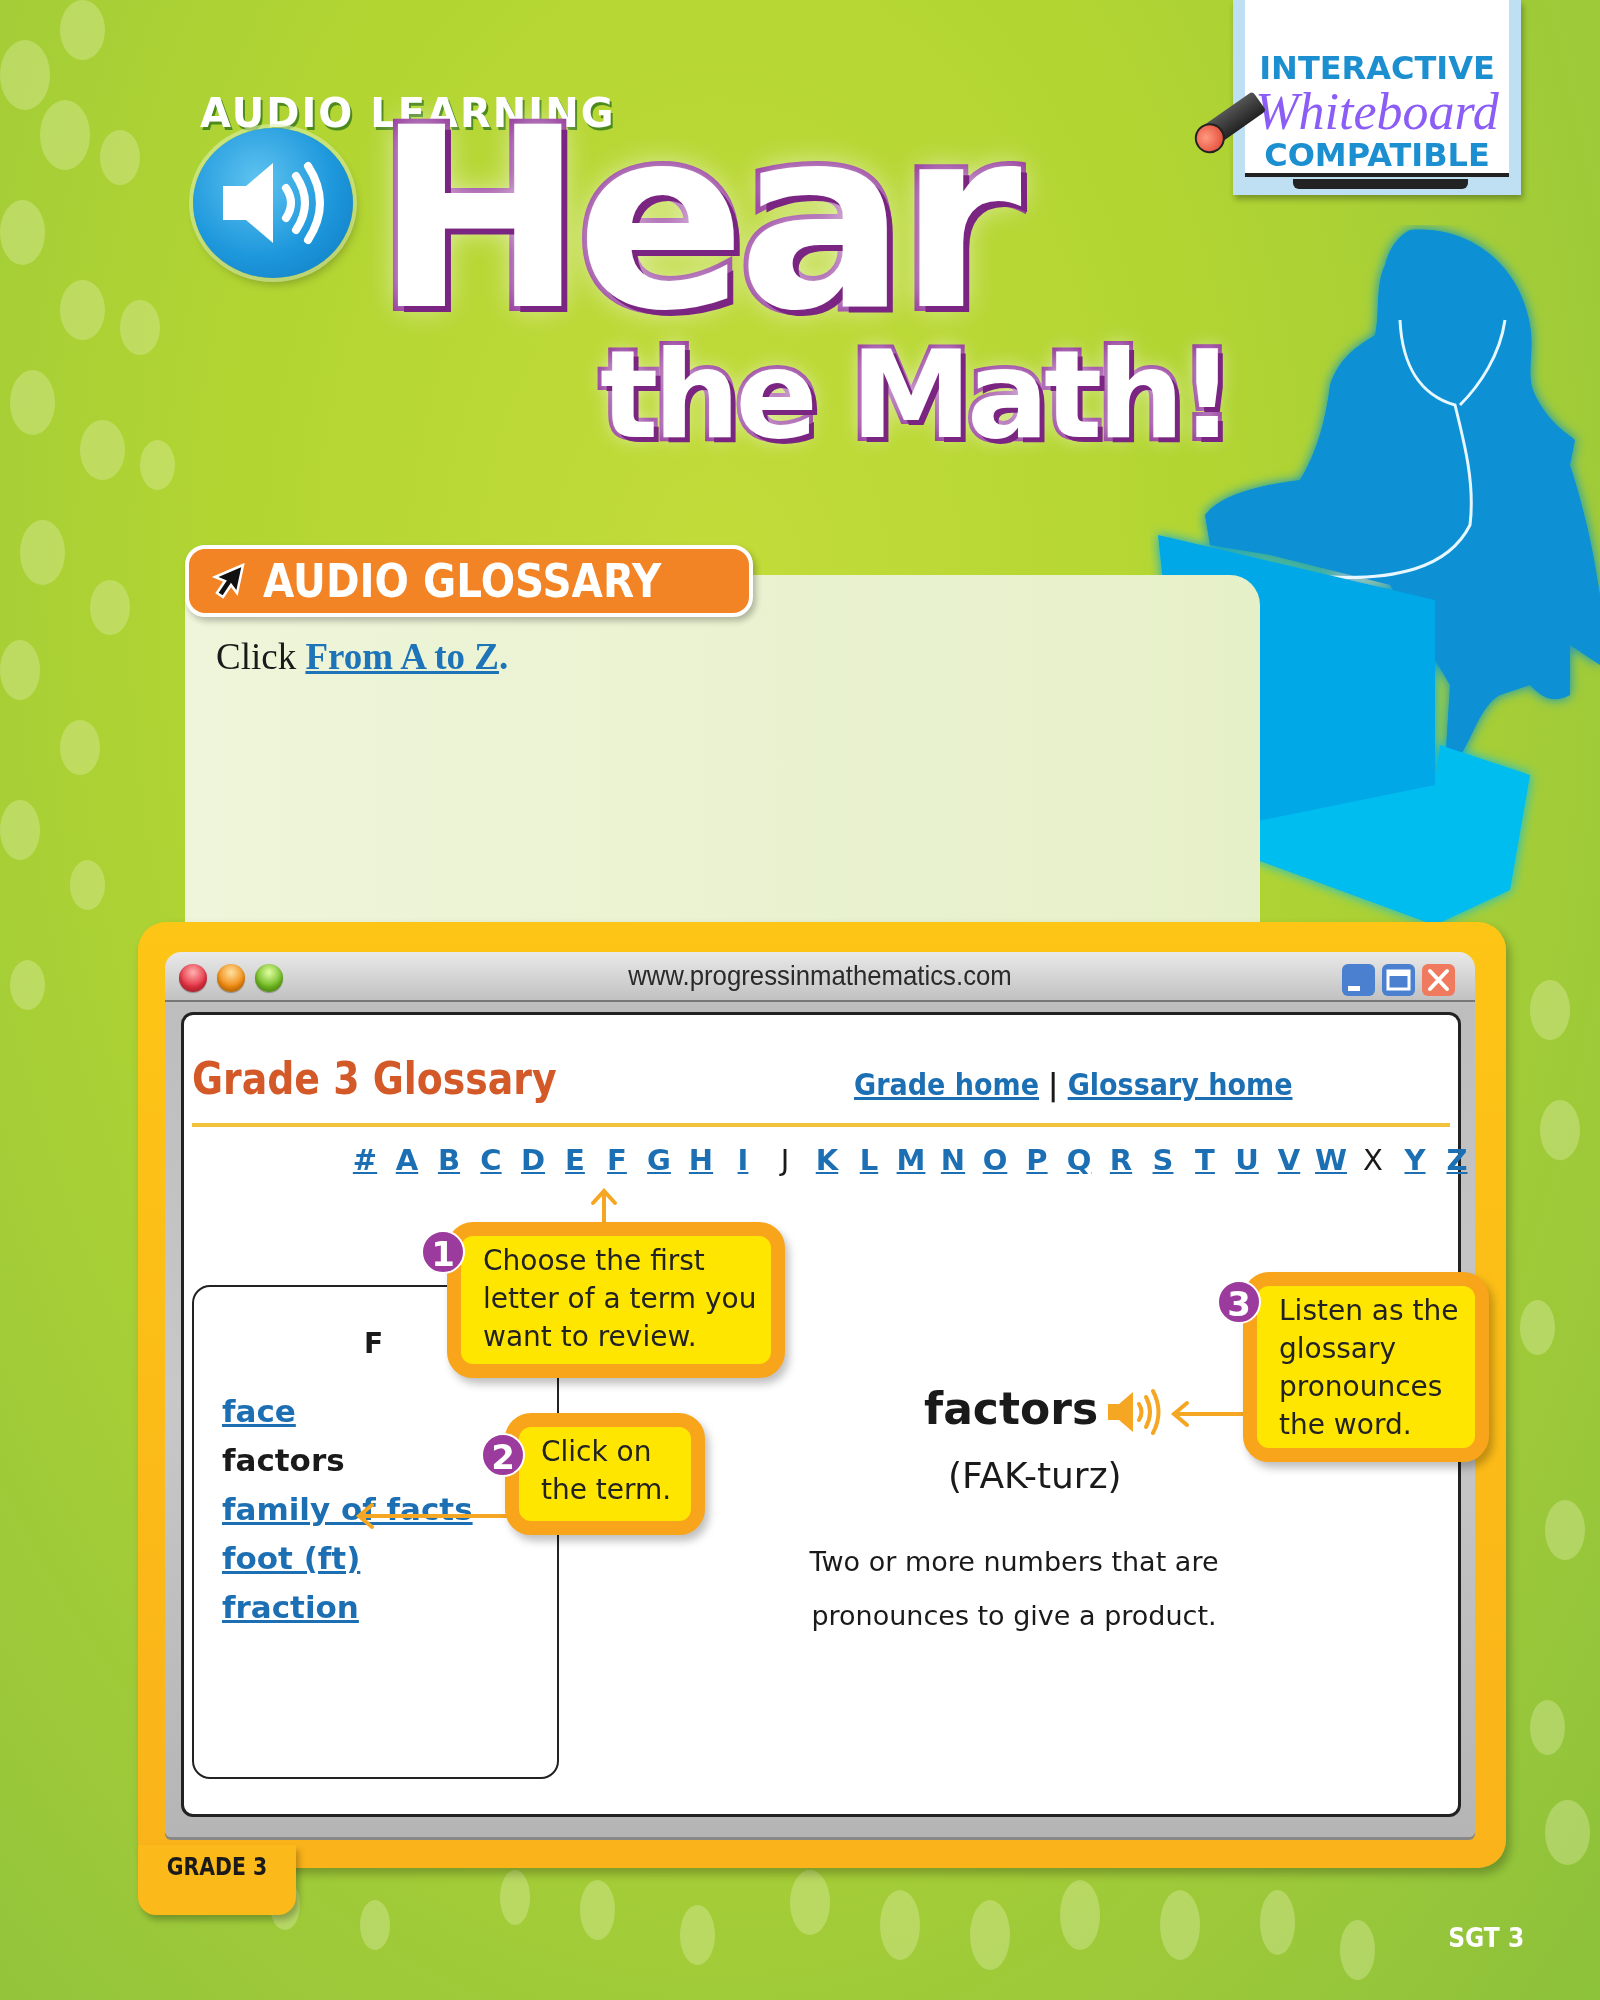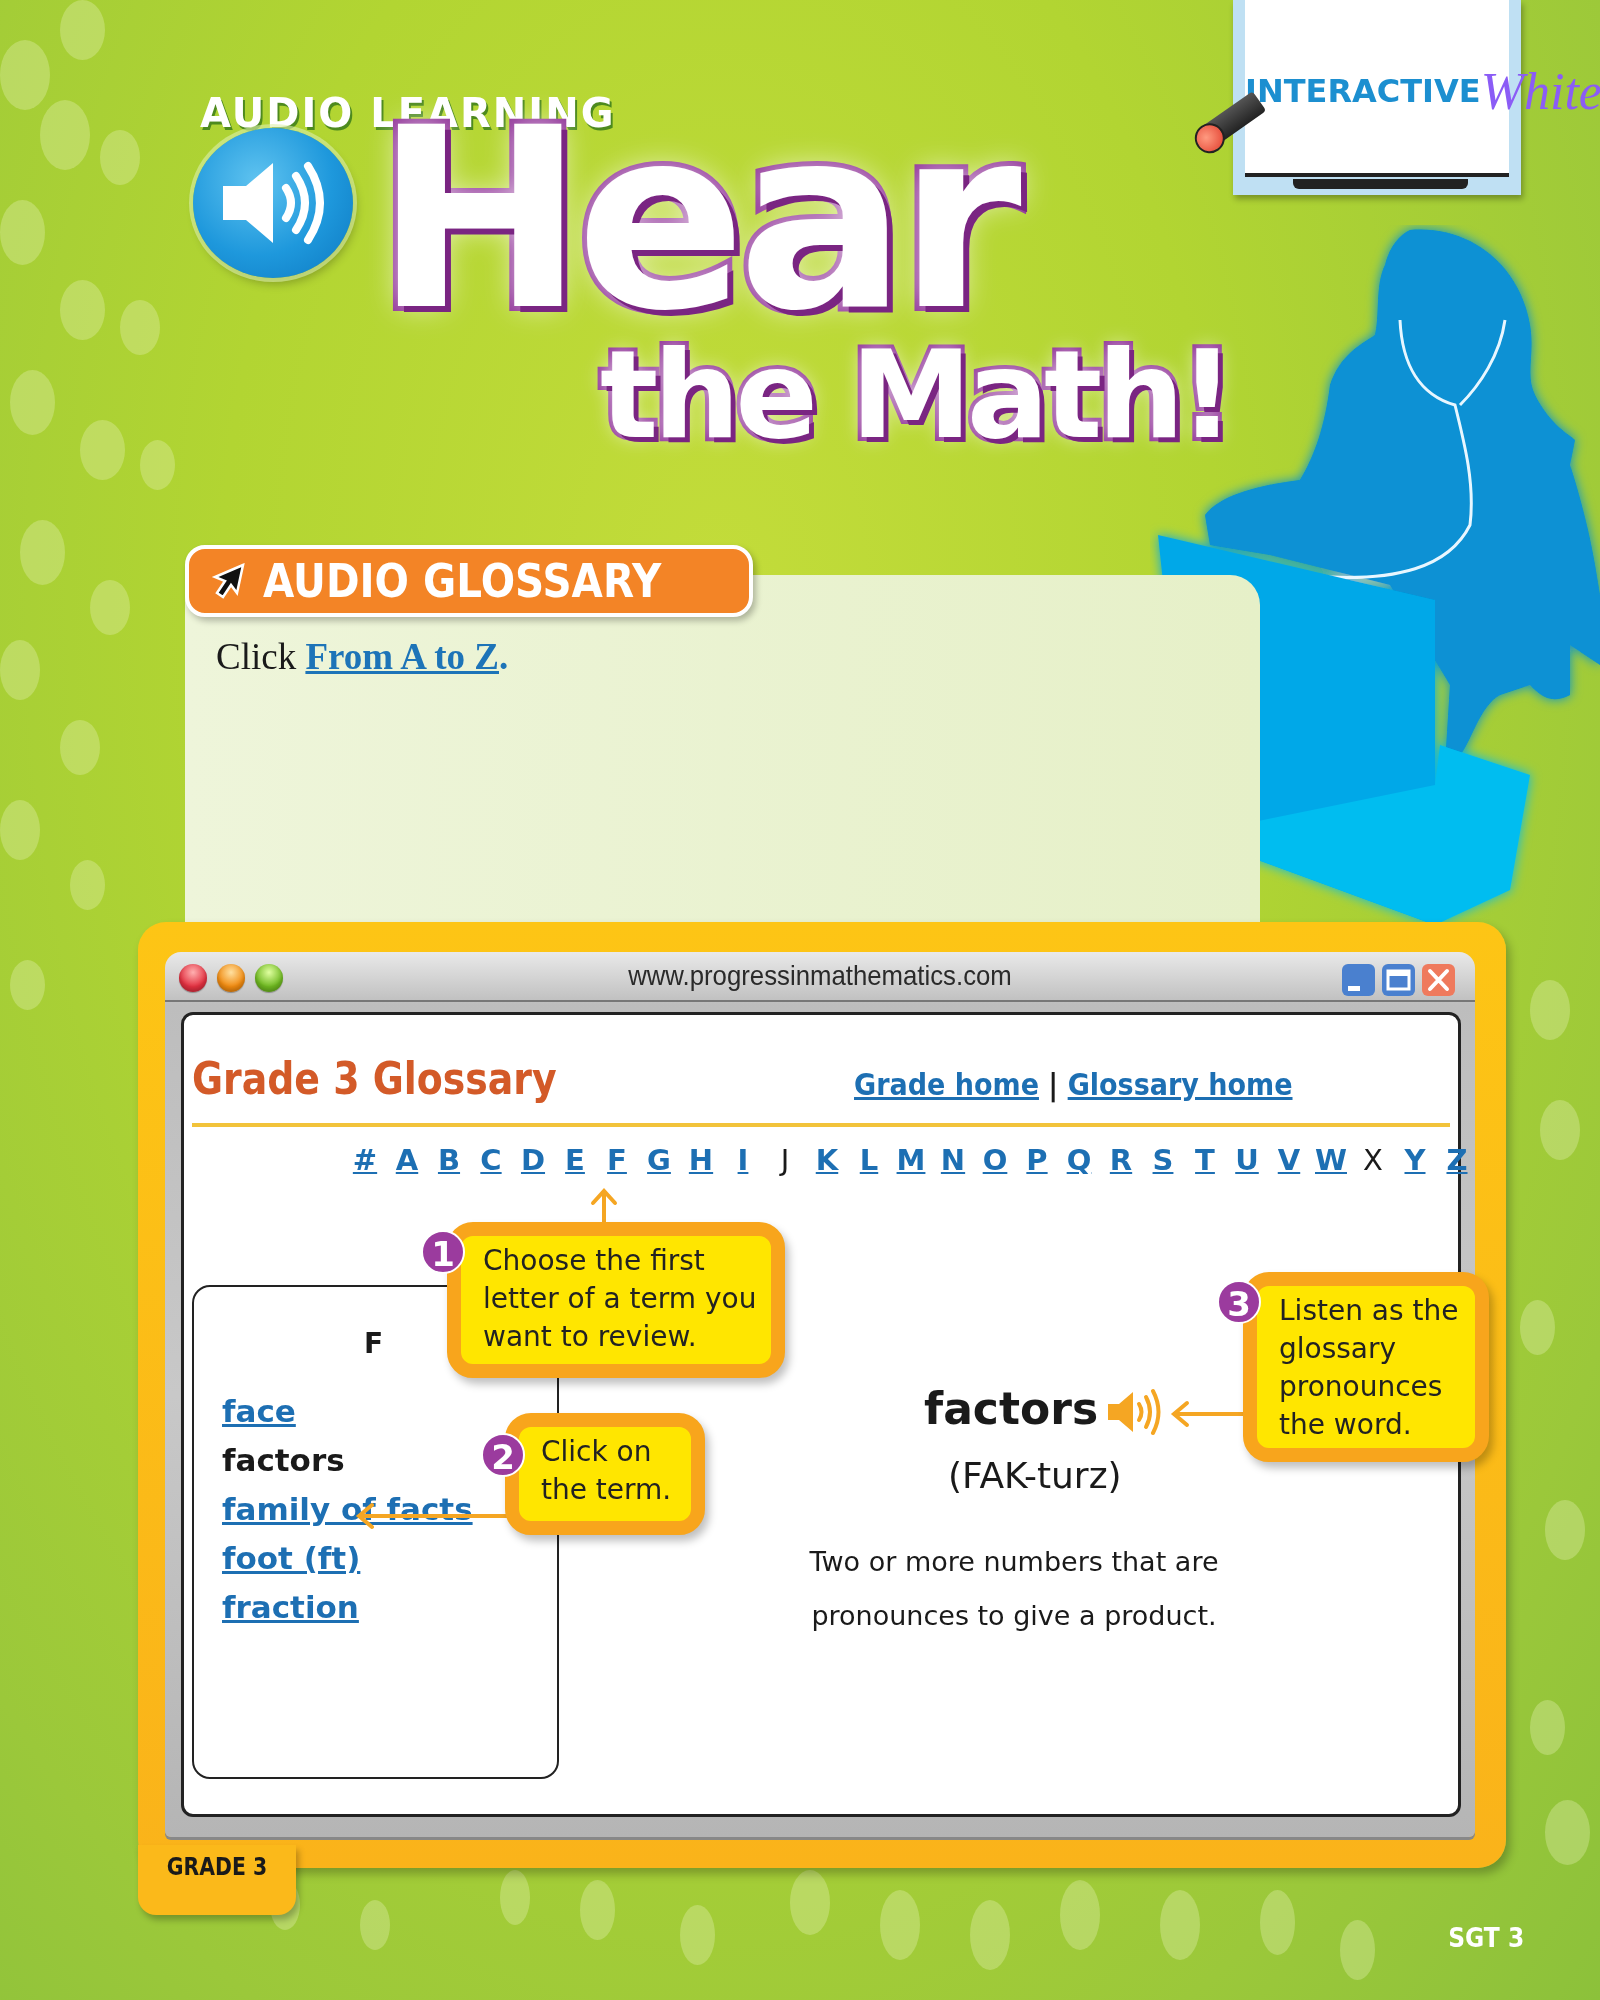--- a/index.html
+++ b/index.html
@@ -40,21 +40,21 @@
     -webkit-text-stroke: 8px #8e2f96; paint-order: stroke fill;
     text-shadow: 5px 5px 0 #7a2582, 0 0 20px rgba(255,255,255,0.7);
   }
   .whiteboard {
     position: absolute; left: 1233px; top: 0; width: 288px; height: 195px;
     background: #bfe0f3; padding: 0 12px 18px 12px;
     box-shadow: 2px 4px 6px rgba(0,0,0,0.3);
   }
   .wb-inner {
     background: #fff; height: 100%; border-bottom: 4px solid #222;
-    display: flex; flex-direction: row; align-items: center; justify-content: space-between; padding-top: 10px;
+    display: flex; flex-direction: column; align-items: center; justify-content: flex-end; padding-top: 10px;
   }
   .wb-line1, .wb-line3 { font-family: "DejaVu Sans", sans-serif; font-weight: bold; font-size: 32px; color: #1c8fd0; line-height: 1.1; }
   .wb-line2 { font-family: Liberation Serif, serif; font-style: italic; font-size: 52px; color: #8b5cf6; line-height: 1.0; }
   .wb-tray { position: absolute; left: 60px; bottom: 6px; width: 175px; height: 10px; background: #222; border-radius: 0 0 6px 6px; }
   .marker {
     position: absolute; left: 1198px; top: 132px; width: 75px; height: 24px;
     background: linear-gradient(#555,#222); border-radius: 12px 4px 4px 12px;
     transform: rotate(-35deg); transform-origin: left center;
   }
   .marker::before { content: ""; position: absolute; left: -2px; top: -1px; width: 26px; height: 26px; border-radius: 50%; background: radial-gradient(circle at 40% 40%, #ff9a80, #e03a2a); border: 2px solid #222; }

